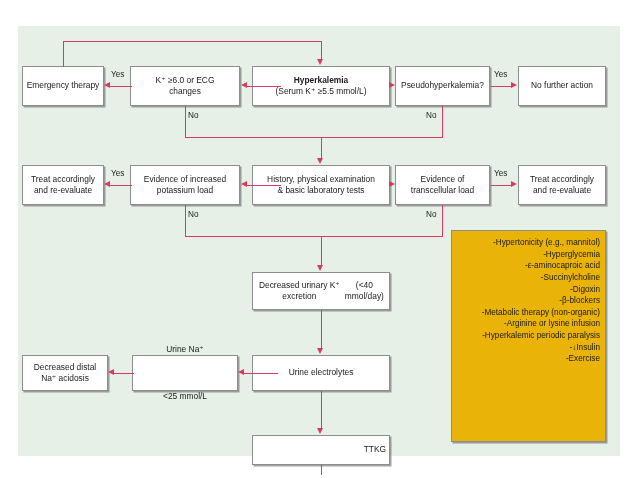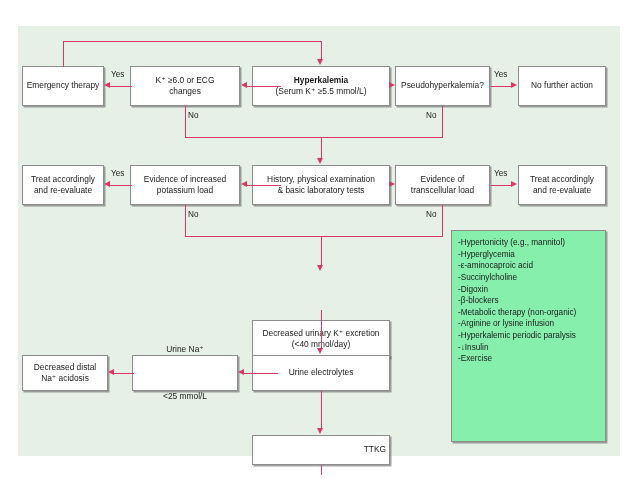--- a/index.html
+++ b/index.html
@@ -7,24 +7,24 @@
        font-family:"Liberation Sans","DejaVu Sans",sans-serif;}
   #slide{position:absolute;left:18px;top:26px;width:602px;height:430px;
          background:#e7f0e7;}
   .box{position:absolute;background:#ffffff;border:1px solid #8d8d8d;
        box-shadow:1.5px 1.5px 0 rgba(90,90,90,.55);
        display:flex;align-items:center;justify-content:center;text-align:center;
        font-size:8.4px;color:#1a1a1a;line-height:1.35;box-sizing:border-box;
        padding:2px 3px;}
   .box.bold{font-weight:bold;}
   .box .l2{font-weight:normal;}
-  .listbox{position:absolute;background:#86efac;border:1px solid #8d8d8d;
+  .listbox{position:absolute;background:#eab308;border:1px solid #8d8d8d;
        box-shadow:1.5px 1.5px 0 rgba(90,90,90,.55);
        box-sizing:border-box;padding:6px 5px 5px 6px;
-       font-size:8.2px;color:#1a1a1a;line-height:1.42;text-align:left;}
+       font-size:8.2px;color:#1a1a1a;line-height:1.42;text-align:right;}
   .listbox div{white-space:nowrap;}
   .lbl{position:absolute;font-size:8.2px;color:#1a1a1a;background:transparent;
        white-space:nowrap;}
   .hline{position:absolute;height:0;border-top:1.6px solid #d93a63;}
   .vline{position:absolute;width:0;border-left:1.6px solid #d93a63;}
   .ar{position:absolute;width:0;height:0;}
   .ar-l{border-top:3.6px solid transparent;border-bottom:3.6px solid transparent;
         border-right:6px solid #d93a63;}
   .ar-r{border-top:3.6px solid transparent;border-bottom:3.6px solid transparent;
         border-left:6px solid #d93a63;}
@@ -125,21 +125,21 @@
   <div class="lbl" style="left:476px;top:143px;">Yes</div>
 
   <div class="vline" style="left:167px;top:179px;height:31px;"></div>
   <div class="lbl" style="left:170px;top:184px;">No</div>
   <div class="vline" style="left:424px;top:179px;height:31px;"></div>
   <div class="lbl" style="left:408px;top:184px;">No</div>
   <div class="hline" style="left:167px;top:210px;width:258px;"></div>
   <div class="vline" style="left:303px;top:210px;height:30px;"></div>
   <div class="ar ar-d" style="left:299.4px;top:239px;"></div>
 
-  <div class="box" style="left:234px;top:246px;width:138px;height:38px;flex-direction:column;margin-top:48px;">
+  <div class="box" style="left:234px;top:246px;width:138px;height:38px;">
     <span>Decreased urinary K⁺ excretion</span>
     <span>(&lt;40 mmol/day)</span>
   </div>
 
   <div class="vline" style="left:303px;top:284px;height:39px;"></div>
   <div class="ar ar-d" style="left:299.4px;top:322px;"></div>
 
   <div class="box" style="left:234px;top:329px;width:138px;height:36px;">
     <span>Urine electrolytes</span>
   </div>

